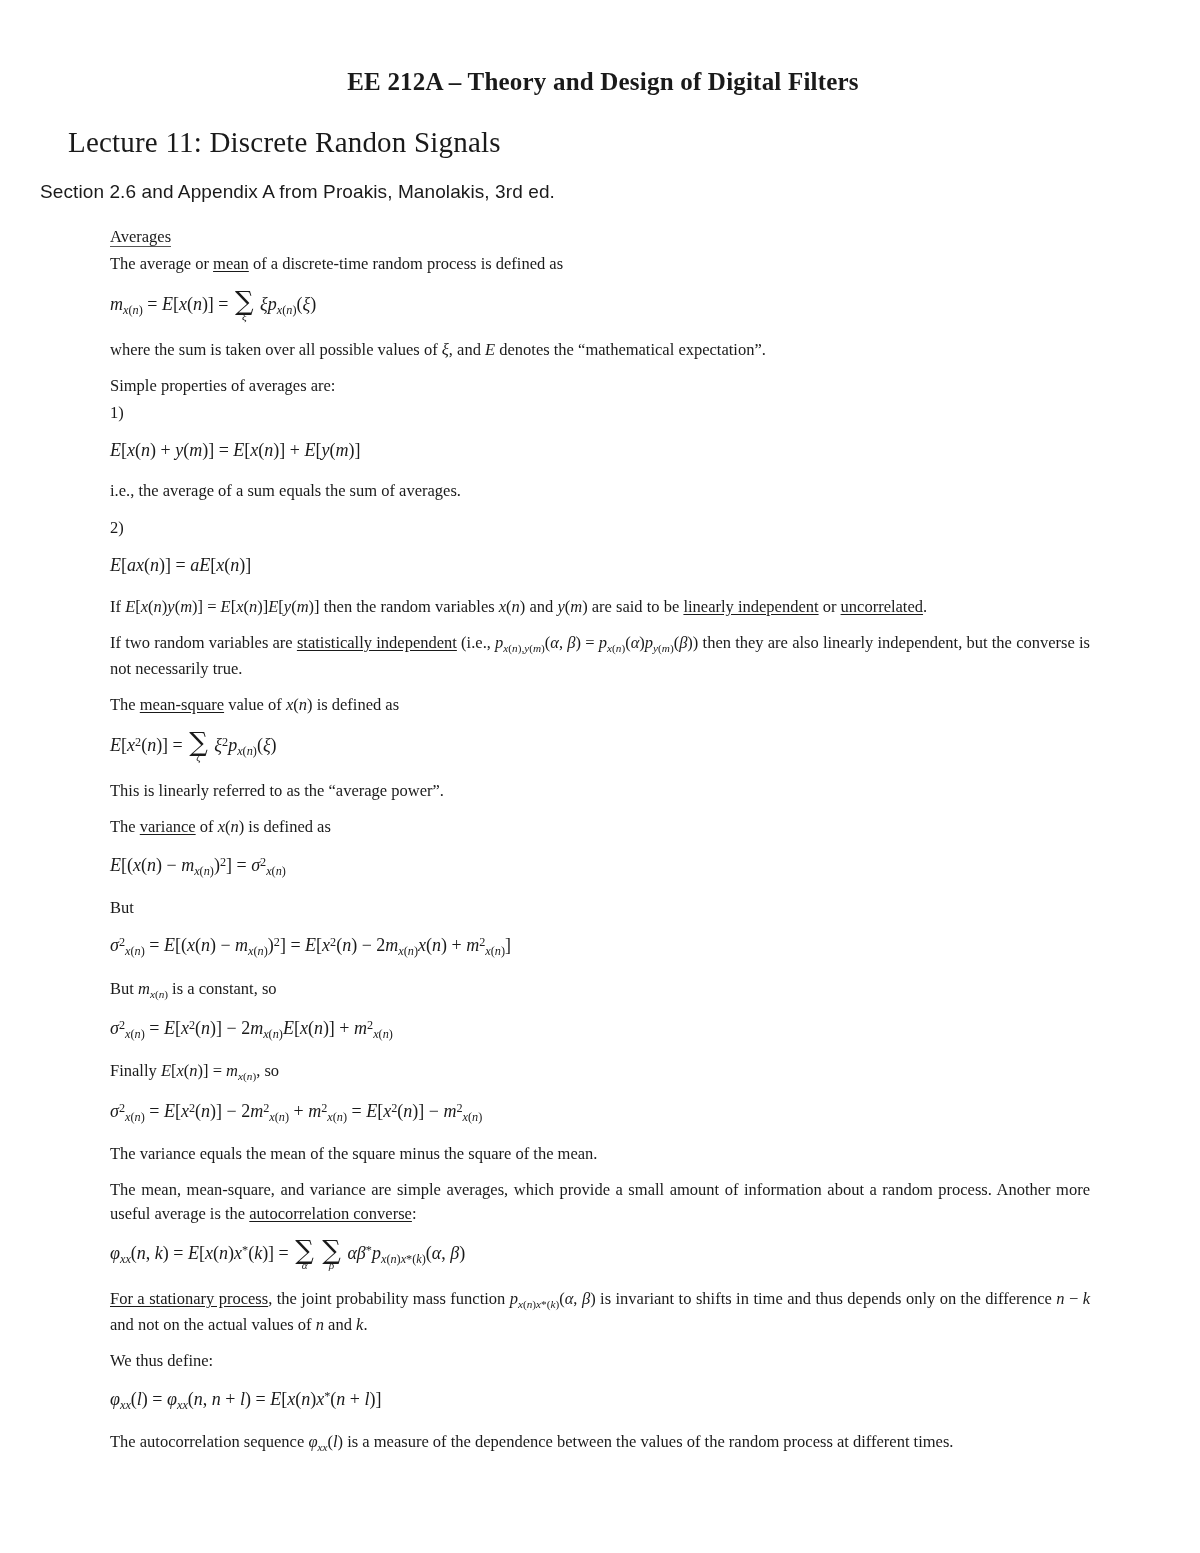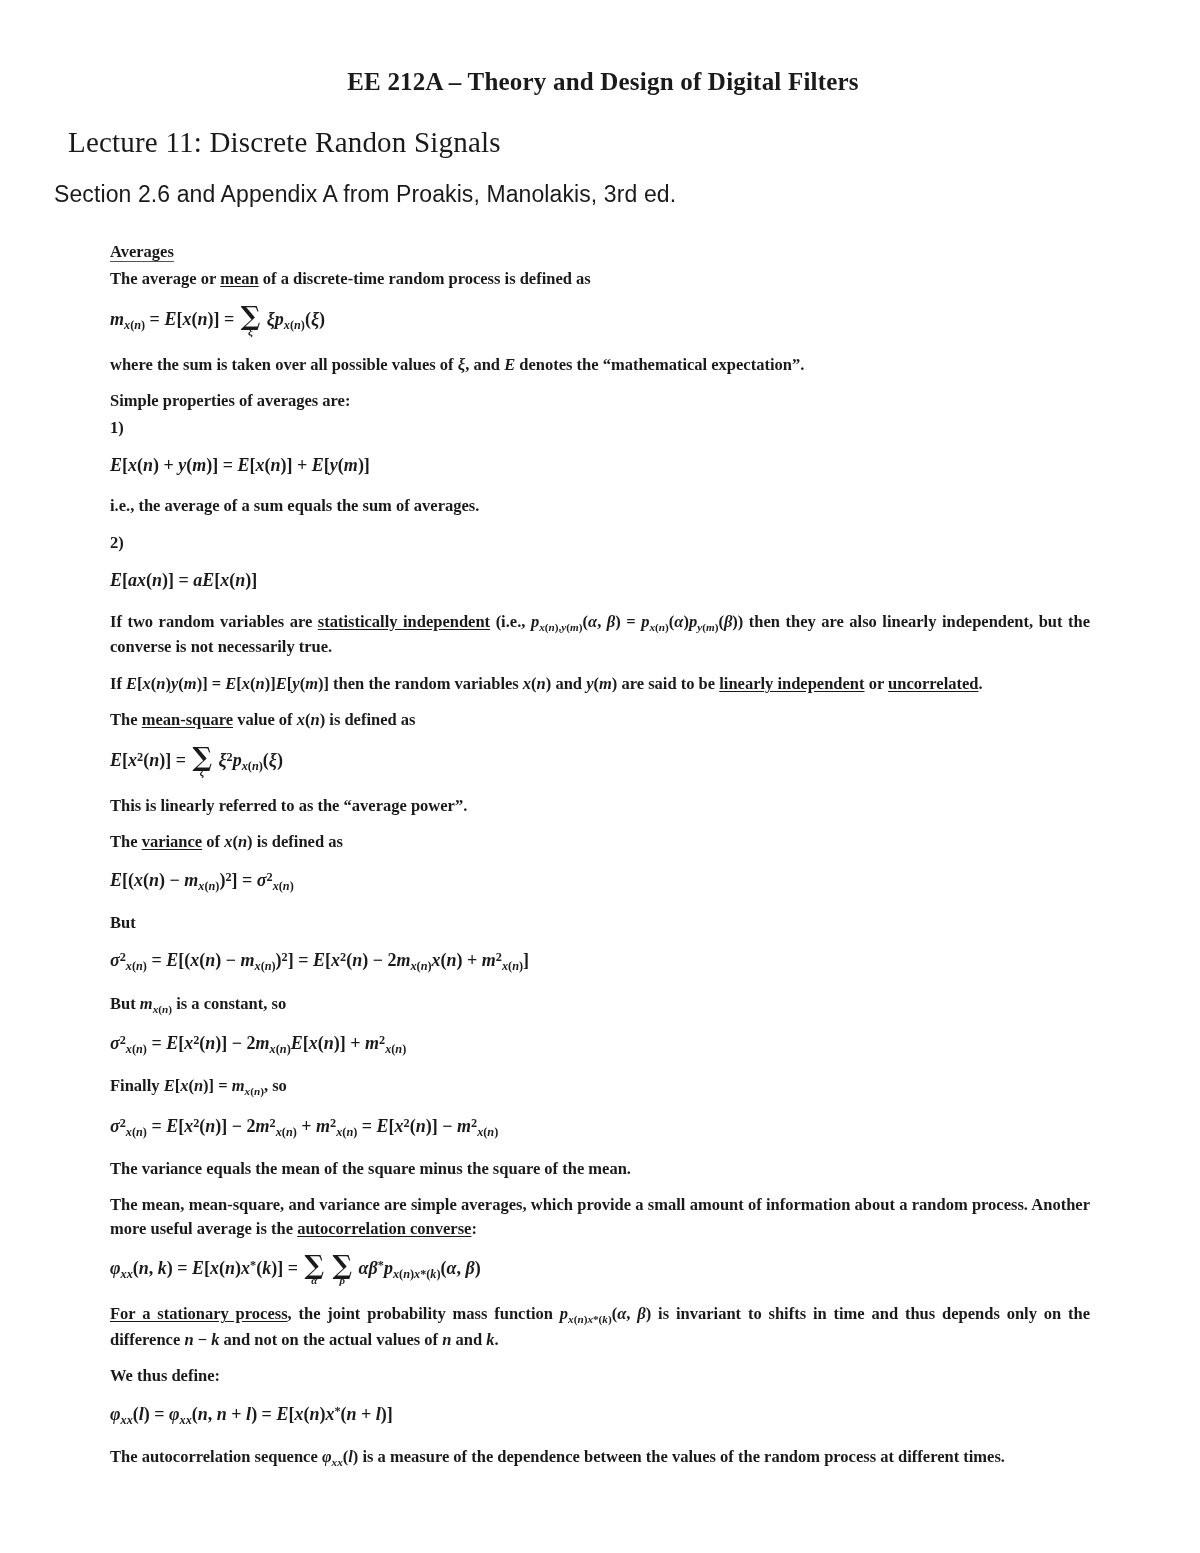--- a/index.html
+++ b/index.html
@@ -32,32 +32,31 @@
     padding-left: 6px;
   }
   .lecture-title {
     font-size: 29px;
     margin: 30px 0 0 68px;
     font-family: "Liberation Serif", serif;
     font-weight: normal;
     letter-spacing: 0.2px;
   }
   .reference-line {
-    font-size: 23px;
-    margin: 22px 0 0 54px;
+    font-size: 19px;
+    margin: 22px 0 0 40px;
     font-family: "Liberation Sans", sans-serif;
     letter-spacing: 0.1px;
   }
   .body-block {
-    margin: 32px 110px 0 110px;
+    margin: 22px 110px 0 110px;
     font-size: 16.5px;
     line-height: 1.42;
     text-align: justify;
     font-family: "Liberation Serif", serif;
-    font-weight: bold;
   }
   .para {
     margin: 0 0 13px 0;
   }
   .tight {
     margin-bottom: 3px;
   }
   .section-label {
     margin: 0 0 2px 0;
     border-bottom: 1px solid #555;
@@ -154,33 +153,33 @@
 
     <div class="para">i.e., the average of a sum equals the sum of averages.</div>
 
     <div class="num-label">2)</div>
 
     <div class="eq">
       <i>E</i>[<i>ax</i>(<i>n</i>)] = <i>aE</i>[<i>x</i>(<i>n</i>)]
     </div>
 
     <div class="para">
+      If <i>E</i>[<i>x</i>(<i>n</i>)<i>y</i>(<i>m</i>)] = <i>E</i>[<i>x</i>(<i>n</i>)]<i>E</i>[<i>y</i>(<i>m</i>)] then the random
+      variables <i>x</i>(<i>n</i>) and <i>y</i>(<i>m</i>) are said to be <span class="uline">linearly independent</span> or
+      <span class="uline">uncorrelated</span>.
+    </div>
+
+    <div class="para">
       If two random variables are <span class="uline">statistically independent</span> (i.e.,
       <i>p</i><span class="sub"><i>x</i>(<i>n</i>),<i>y</i>(<i>m</i>)</span>(<i>α</i>, <i>β</i>) =
       <i>p</i><span class="sub"><i>x</i>(<i>n</i>)</span>(<i>α</i>)<i>p</i><span class="sub"><i>y</i>(<i>m</i>)</span>(<i>β</i>))
       then they are also linearly independent, but the converse is not necessarily true.
     </div>
 
     <div class="para">
-      If <i>E</i>[<i>x</i>(<i>n</i>)<i>y</i>(<i>m</i>)] = <i>E</i>[<i>x</i>(<i>n</i>)]<i>E</i>[<i>y</i>(<i>m</i>)] then the random
-      variables <i>x</i>(<i>n</i>) and <i>y</i>(<i>m</i>) are said to be <span class="uline">linearly independent</span> or
-      <span class="uline">uncorrelated</span>.
-    </div>
-
-    <div class="para">
       The <span class="uline">mean-square</span> value of <i>x</i>(<i>n</i>) is defined as
     </div>
 
     <div class="eq">
       <i>E</i>[<i>x</i><span class="sup">2</span>(<i>n</i>)] =
       <span class="sum-wrap">
           <span class="sum-sym">∑</span>
           <span class="sum-idx">ζ</span>
         </span>
       <i>ξ</i><span class="sup">2</span><i>p</i><span class="sub"><i>x</i>(<i>n</i>)</span>(<i>ξ</i>)

